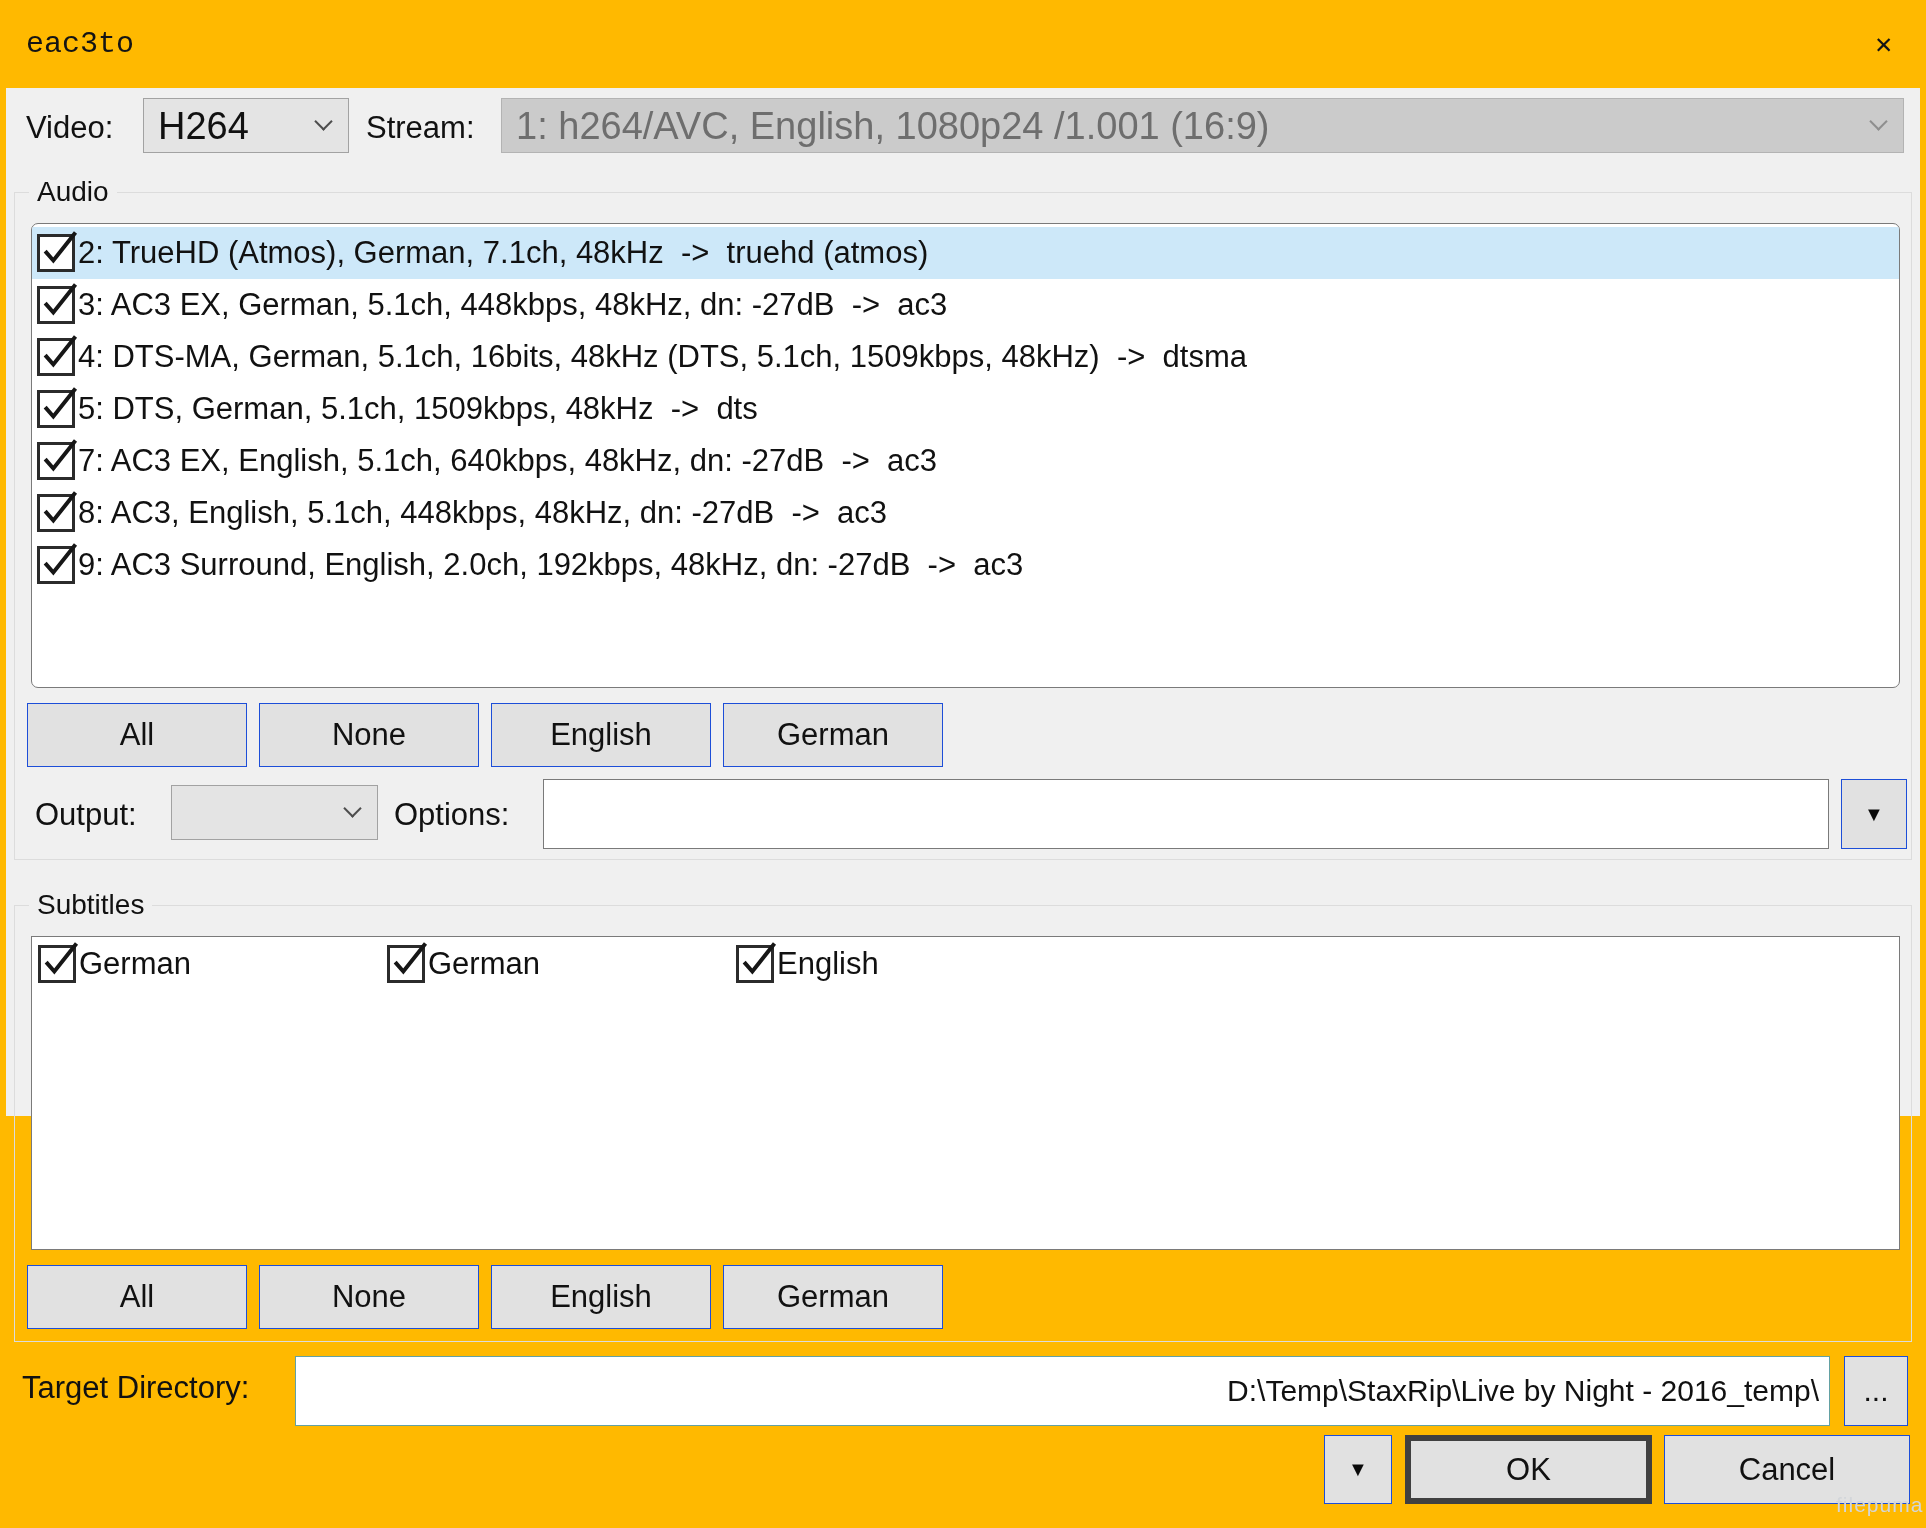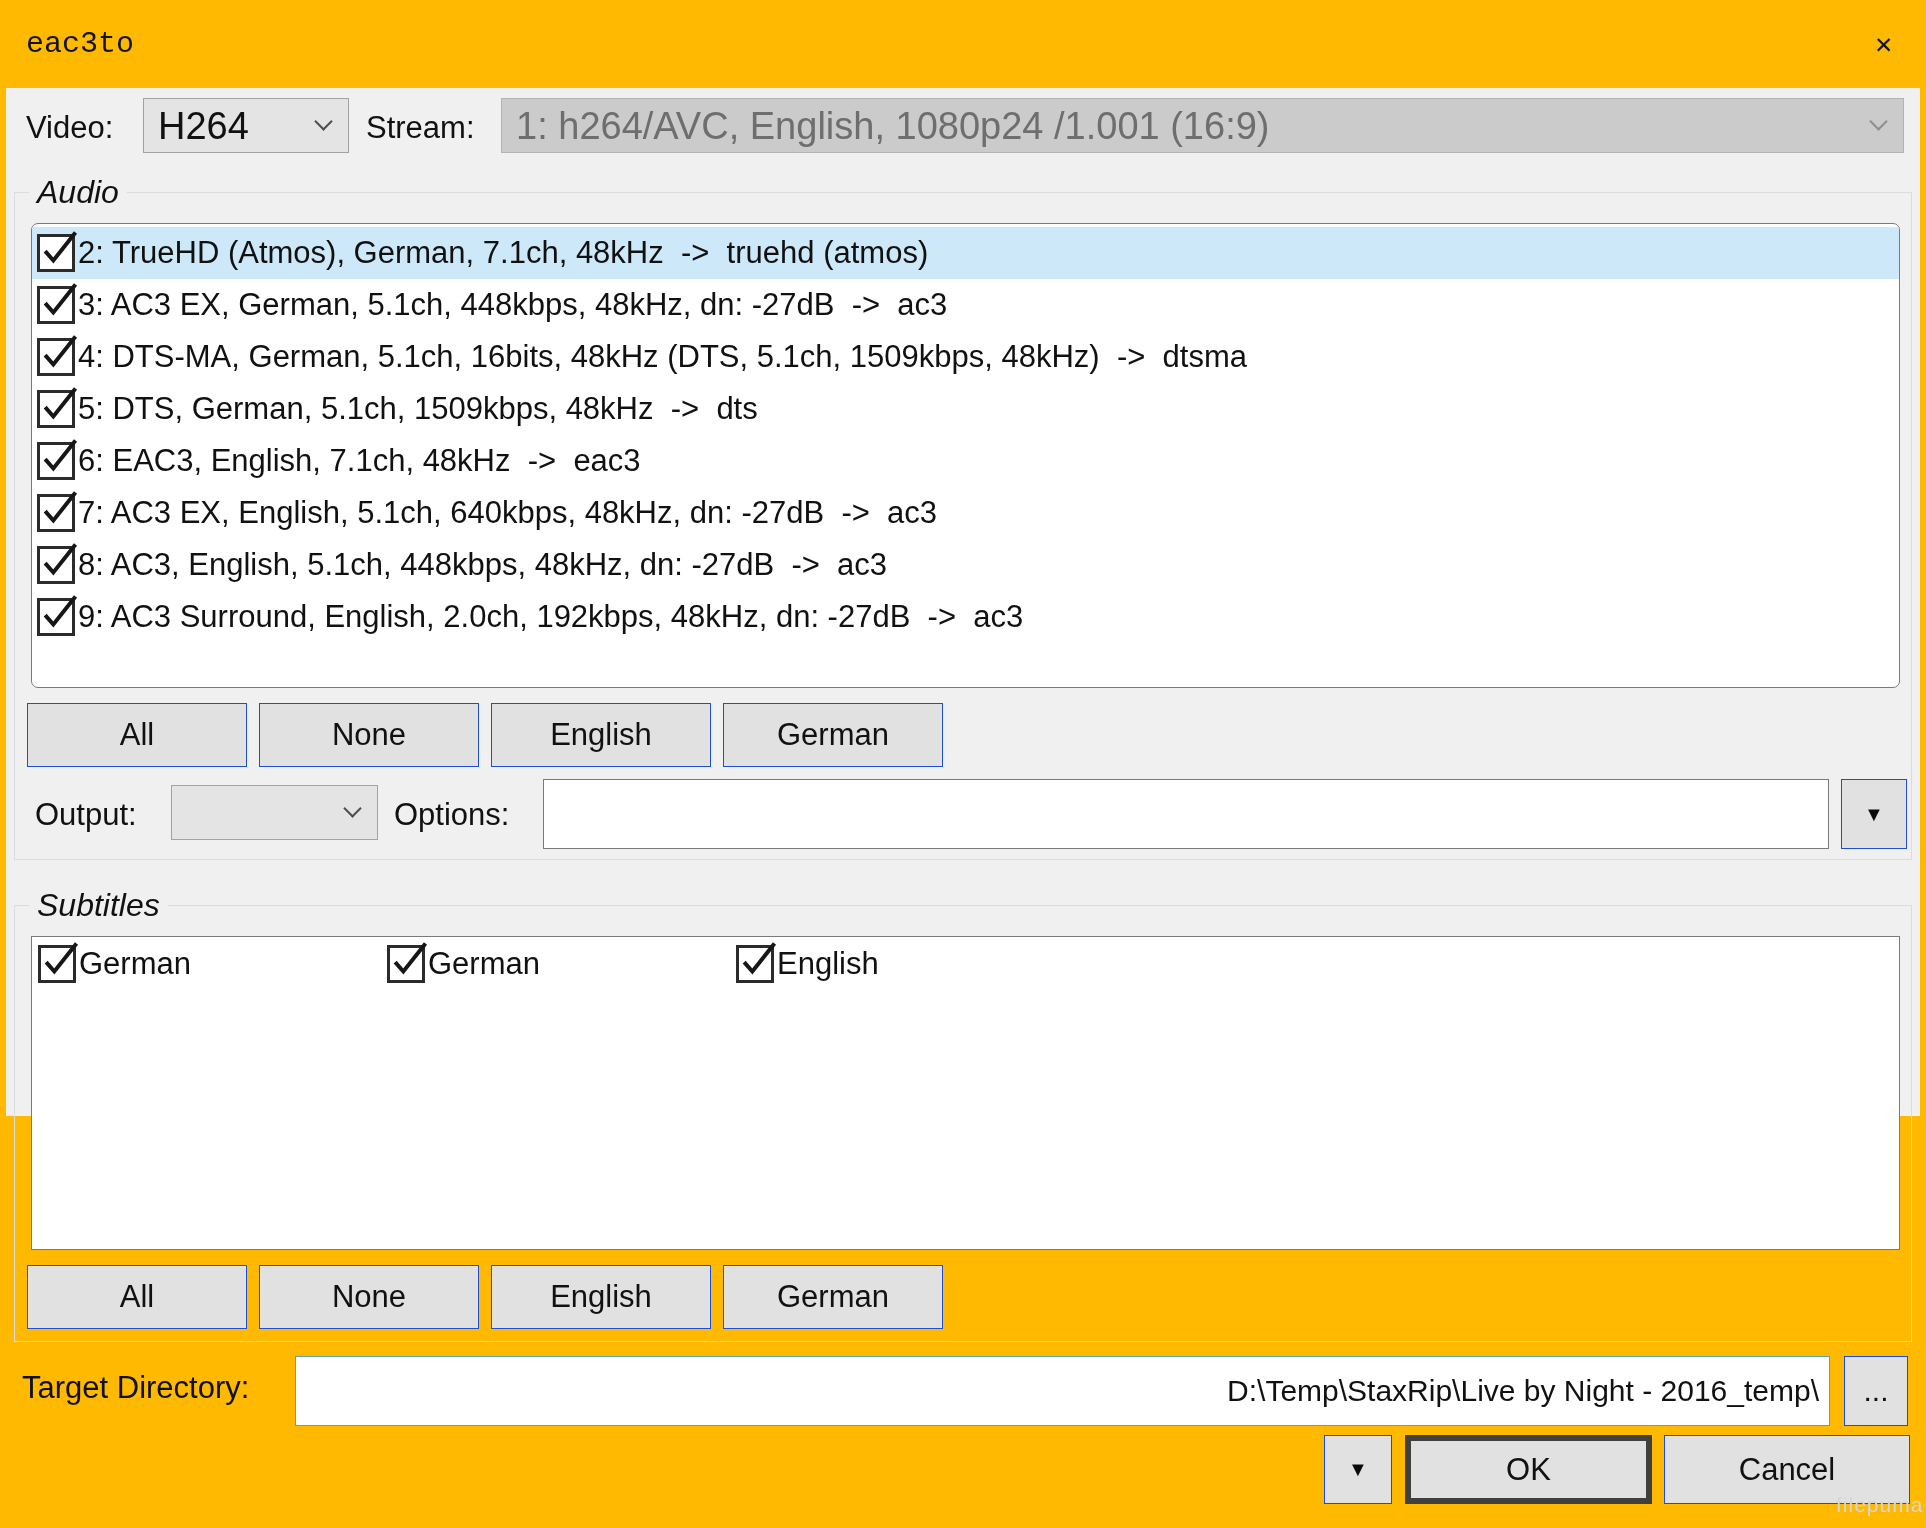--- a/index.html
+++ b/index.html
@@ -18,21 +18,21 @@
 
   .combo { position:absolute; background:#e4e4e4; border:1px solid #a2a2a2; }
   .combo .val { position:absolute; left:14px; top:50%; transform:translateY(-50%); font-size:38px; white-space:nowrap; overflow:hidden; }
   .combo .chev { position:absolute; right:18px; top:16px; width:13px; height:13px;
     border-right:2px solid #4d4d4d; border-bottom:2px solid #4d4d4d; transform:rotate(45deg); }
   .combo.disabled { background:#cbcbcb; border-color:#b3b3b3; }
   .combo.disabled .val { color:#6e6e6e; }
   .combo.disabled .chev { border-color:#8e8e8e; }
 
   .group { position:absolute; border:1px solid #dcdcdc; }
-  .group > .glabel { position:absolute; top:-19px; left:14px; background:#f0f0f0; padding:0 8px; font-size:32px; line-height:36px;font-style:italic; }
+  .group > .glabel { position:absolute; top:-19px; left:14px; background:#f0f0f0; padding:0 8px; font-size:28px; line-height:36px; }
 
   .listbox { position:absolute; background:#fff; border:1px solid #7a7a7a; padding-top:3px; overflow:hidden; }
   .trow { display:flex; align-items:center; height:52px; padding-left:5px; font-size:31px; white-space:pre; }
   .trow.selected { background:#cde8f9; }
 
   .cb { position:relative; flex:none; width:38px; height:38px; background:#fff; border:3px solid #2b2b2b; margin-right:3px; }
   .cb svg { position:absolute; left:-3px; top:-8px; width:42px; height:42px; overflow:visible; }
 
   .btn { position:absolute; background:#e1e1e1; border:1px solid #1d4ed8; font-size:31px;
     display:flex; align-items:center; justify-content:center; cursor:default; }
@@ -90,26 +90,20 @@
           <span class="cb"><svg viewBox="0 0 36 36">
                 <path d="M7 19 L14 27 L33 3" stroke="#161616" stroke-width="3.4" fill="none"></path>
               </svg></span>
           <span>4: DTS-MA, German, 5.1ch, 16bits, 48kHz (DTS, 5.1ch, 1509kbps, 48kHz)  -&gt;  dtsma</span>
         </div>
         <div class="trow">
           <span class="cb"><svg viewBox="0 0 36 36">
                 <path d="M7 19 L14 27 L33 3" stroke="#161616" stroke-width="3.4" fill="none"></path>
               </svg></span>
           <span>5: DTS, German, 5.1ch, 1509kbps, 48kHz  -&gt;  dts</span>
-        </div>
-        <div class="trow">
-          <span class="cb"><svg viewBox="0 0 36 36">
-                <path d="M7 19 L14 27 L33 3" stroke="#161616" stroke-width="3.4" fill="none"></path>
-              </svg></span>
-          <span>6: EAC3, English, 7.1ch, 48kHz  -&gt;  eac3</span>
         </div>
         <div class="trow">
           <span class="cb"><svg viewBox="0 0 36 36">
                 <path d="M7 19 L14 27 L33 3" stroke="#161616" stroke-width="3.4" fill="none"></path>
               </svg></span>
           <span>7: AC3 EX, English, 5.1ch, 640kbps, 48kHz, dn: -27dB  -&gt;  ac3</span>
         </div>
         <div class="trow">
           <span class="cb"><svg viewBox="0 0 36 36">
                 <path d="M7 19 L14 27 L33 3" stroke="#161616" stroke-width="3.4" fill="none"></path>

